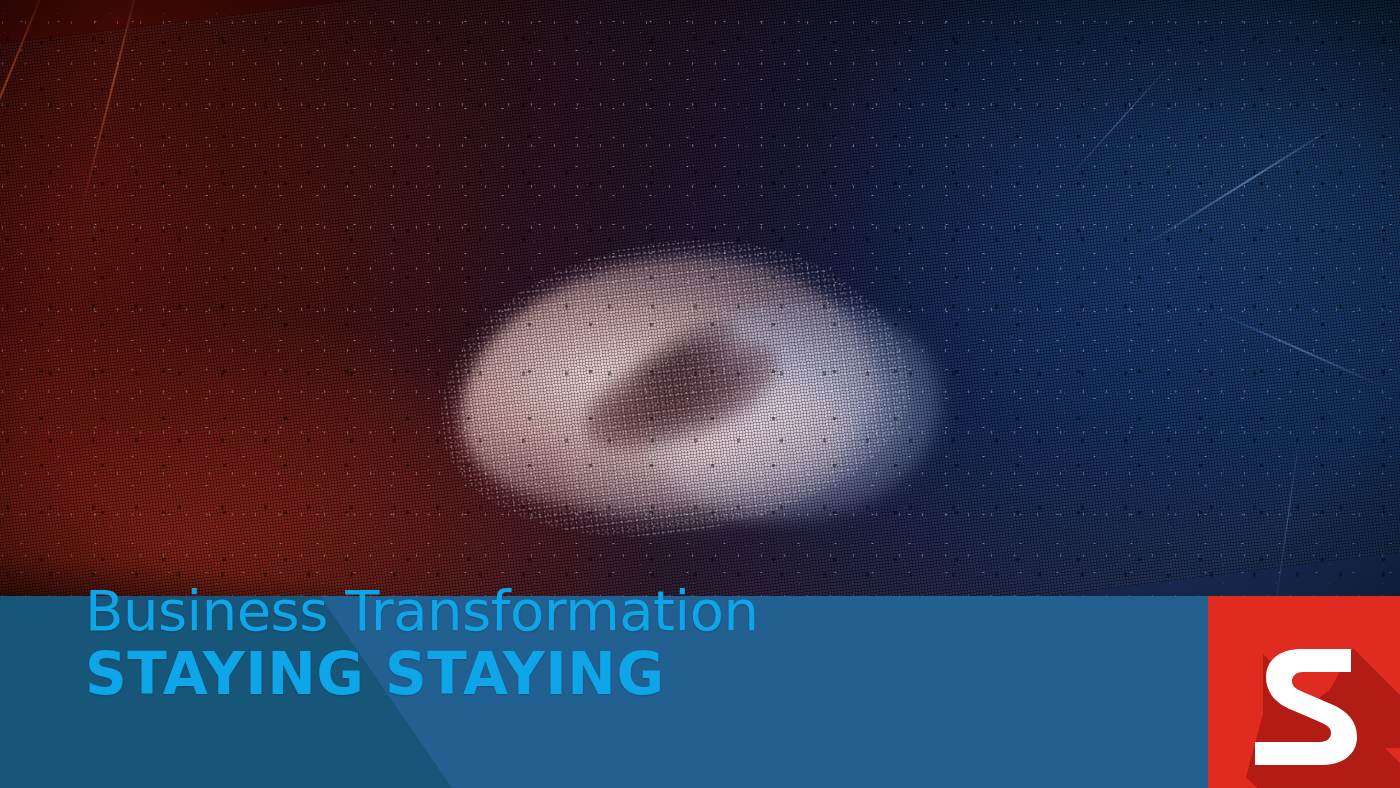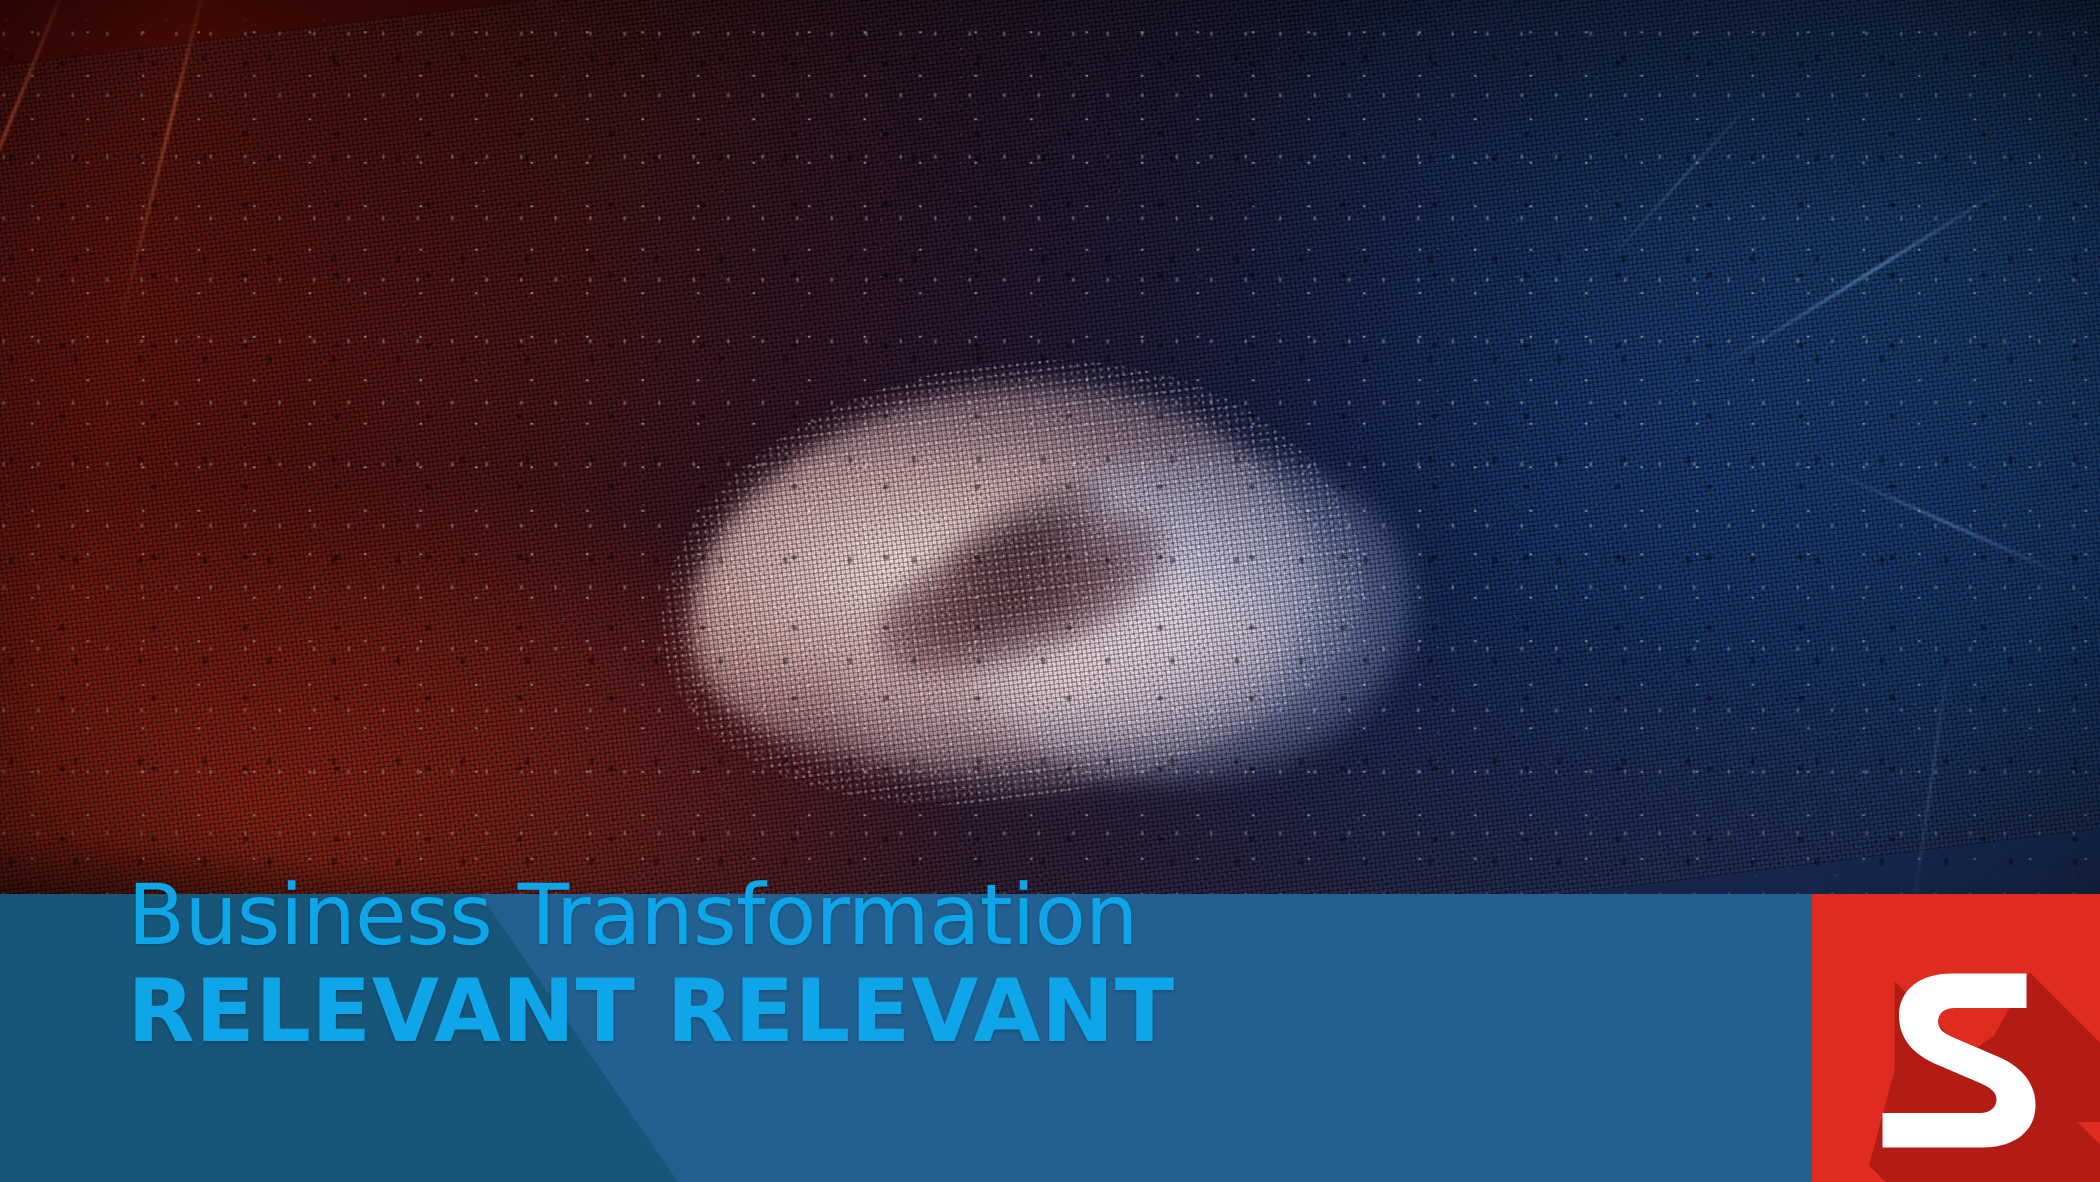--- a/index.html
+++ b/index.html
@@ -357,21 +357,21 @@
 
     <div class="vignette"></div>
   </div>
 
   <div class="banner">
     <div class="banner-shadow"></div>
   </div>
 
   <div class="banner-text">
     <div class="title-line1">Business Transformation</div>
-    <div class="title-line2">RELEVANT RELEVANT</div>
+    <div class="title-line2">STAYING STAYING</div>
   </div>
 
   <div class="logo-block">
     <div class="logo-s">
       <svg viewBox="0 0 192 192" xmlns="http://www.w3.org/2000/svg" aria-hidden="true">
 
         <defs>
           <clipPath id="tileClip">
               <rect x="0" y="0" width="192" height="192"></rect>
             </clipPath>

